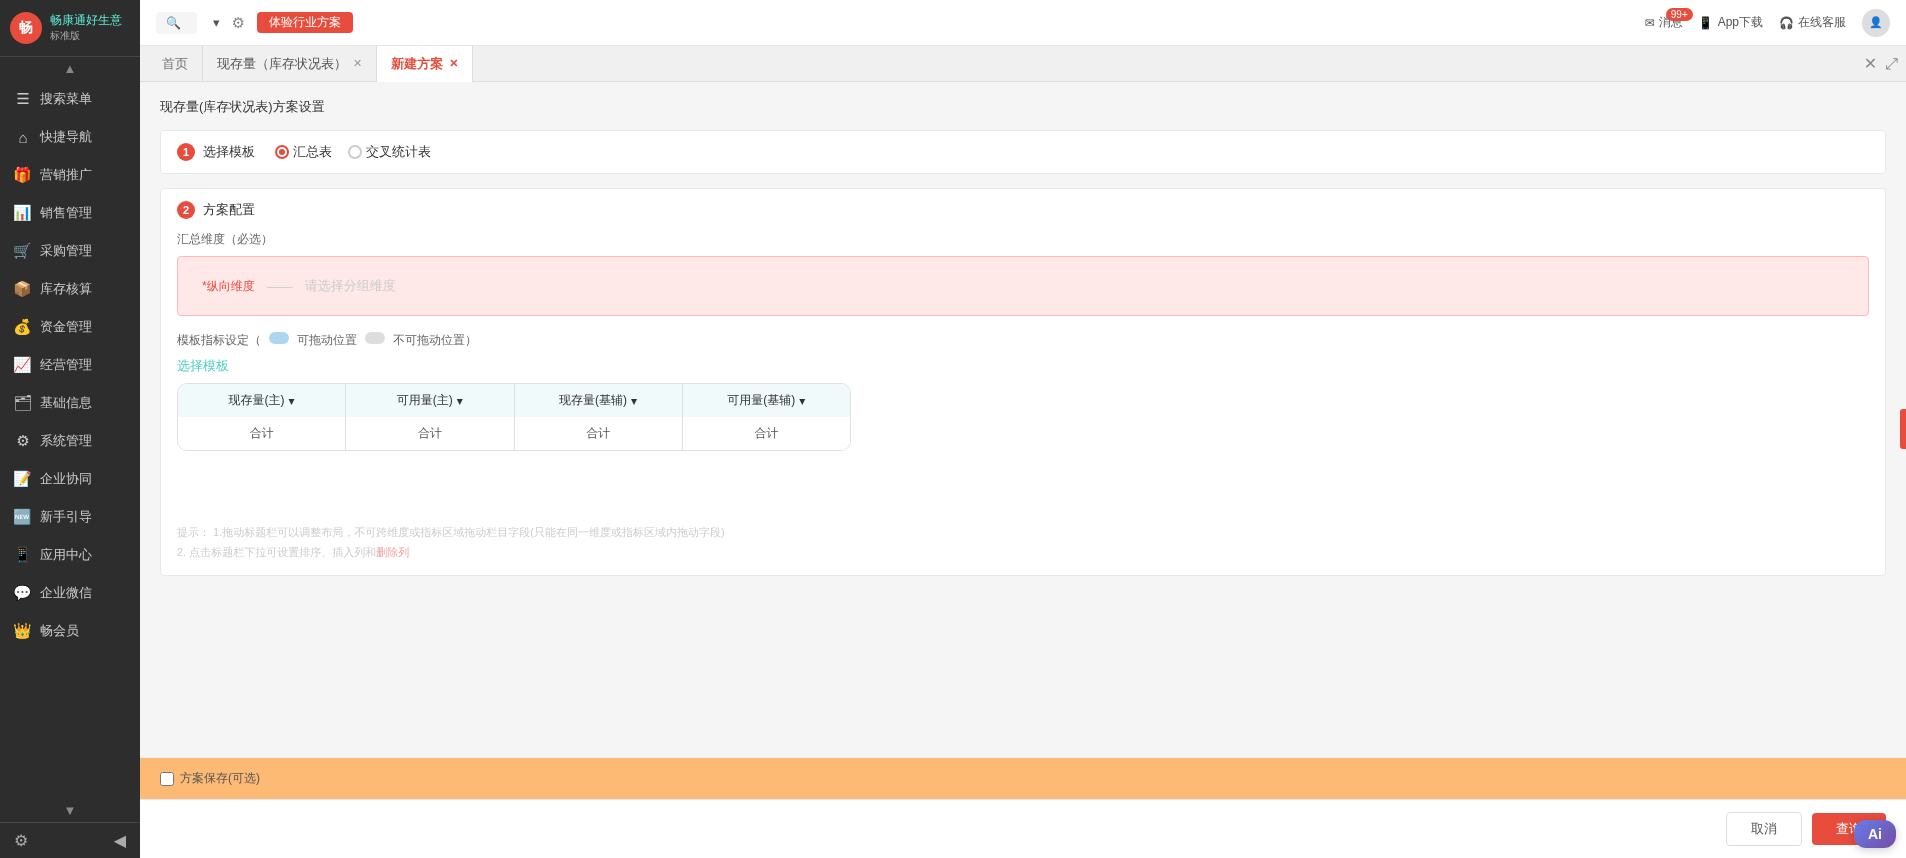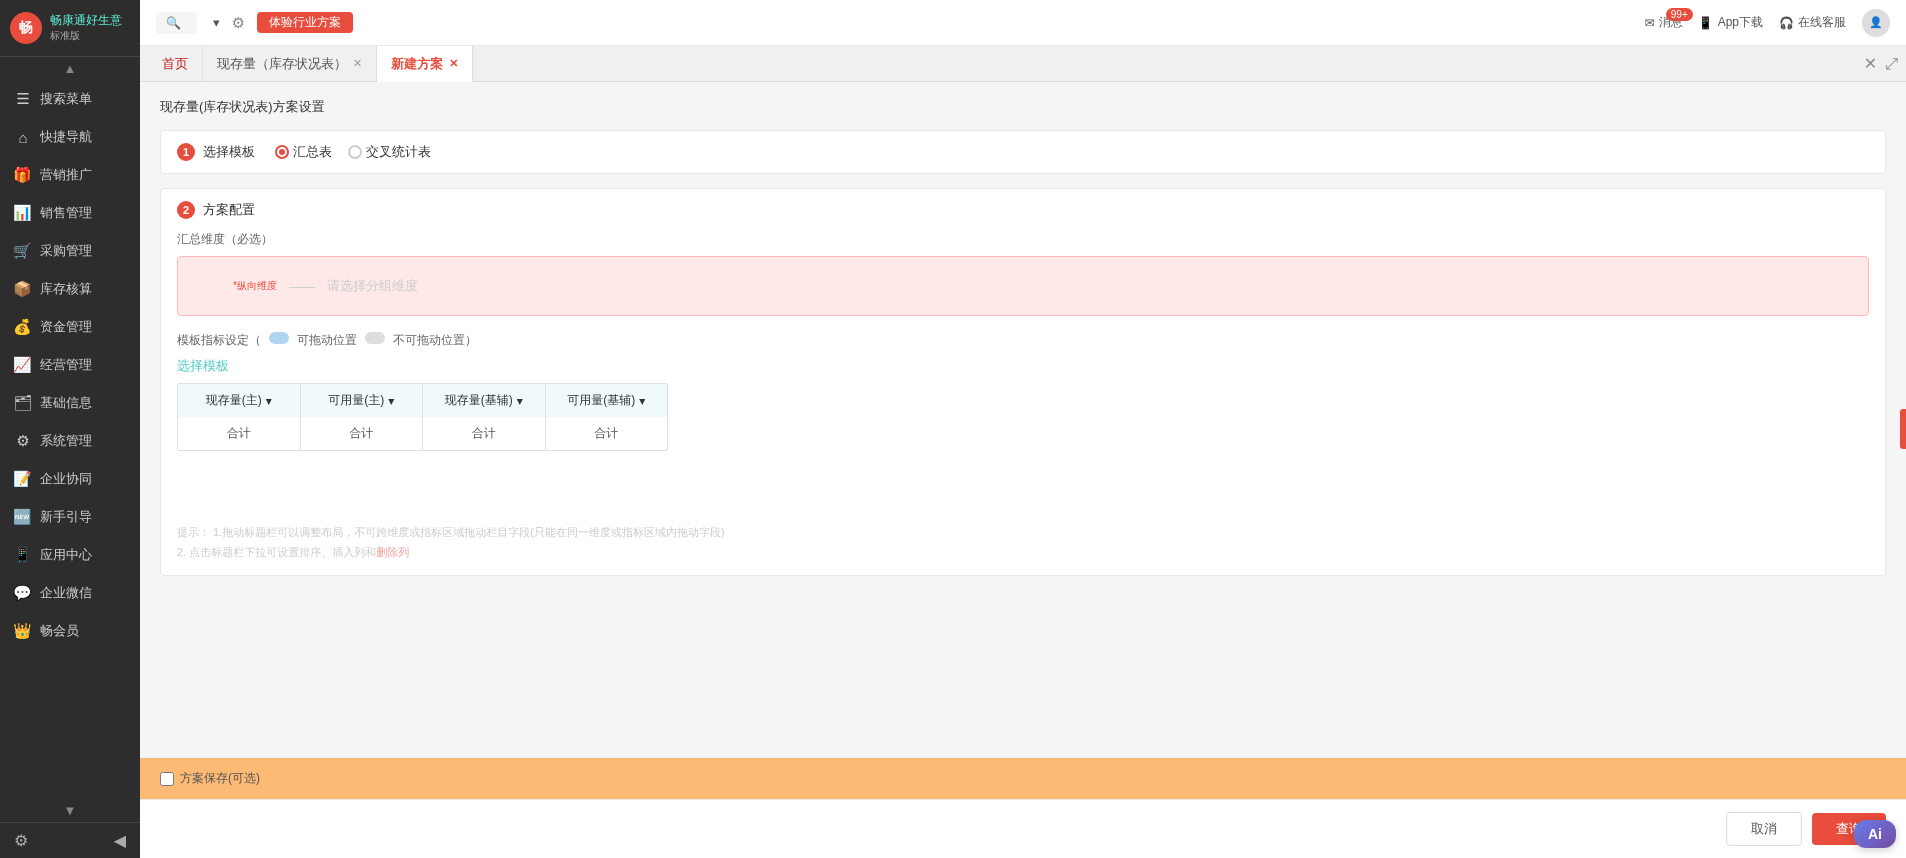--- a/index.html
+++ b/index.html
@@ -99,21 +99,21 @@
     }
     .tab {
       display: flex; align-items: center; gap: 6px;
       padding: 6px 14px; cursor: pointer;
       font-size: 13px; color: #555;
       border-right: 1px solid #ddd;
       height: 36px;
     }
     .tab.active { background: #fff; color: #e74c3c; font-weight: bold; }
     .tab-close { font-size: 11px; color: #999; cursor: pointer; }
-    .tab-home { color: #b91c1c; }
+    .tab-home { color: #737373; }
 
     
     .content-area {
       flex: 1; overflow-y: auto; padding: 16px 20px; background: #f5f5f5; position: relative;
     }
     .page-title { font-size: 13px; color: #333; margin-bottom: 14px; font-weight: 500; }
 
     
     .section {
       background: #fff; border-radius: 4px; margin-bottom: 14px;
@@ -143,40 +143,40 @@
     
     .config-section { padding: 0 16px 16px; }
     .config-label { font-size: 12px; color: #666; margin-bottom: 8px; }
     .dimension-box {
       background: #ffe8e8;
       border: 1px solid #ffb8b8;
       border-radius: 4px;
       padding: 20px 24px;
       display: flex; align-items: center; gap: 12px;
     }
-    .dimension-required { color: #e74c3c; font-size: 10px; margin-left: 31px; }
+    .dimension-required { color: #e74c3c; font-size: 12px; }
     .dimension-dash { color: #ccc; }
     .dimension-placeholder { color: #ccc; font-size: 13px; }
 
     
     .template-settings { padding: 0 16px 8px; }
     .template-settings-label { font-size: 12px; color: #666; display: flex; align-items: flex-start; gap: 8px; }
     .drag-indicator {
       width: 20px; height: 12px; border-radius: 6px; background: #aed6f1; display: inline-block;
     }
     .no-drag-indicator {
       width: 20px; height: 12px; border-radius: 6px; background: #ddd; display: inline-block;
     }
 
     
     .stats-section { padding: 0 16px 12px; }
     .stats-title { color: #4ecdc4; font-size: 13px; margin-bottom: 8px; }
     .stats-table {
-      border: 1px solid #e0e0e0; border-radius: 2px; overflow: hidden;
-      width: 491px;
+      border: 1px solid #e0e0e0; border-radius: 10px; overflow: hidden;
+      width: 674px;
     }
     .stats-header { display: flex; background: #f0fafa; }
     .stats-header-cell {
       flex: 1; padding: 8px 12px;
       display: flex; align-items: center; justify-content: center; gap: 4px;
       border-right: 1px solid #e0e0e0; font-size: 12px; color: #333;
       cursor: pointer;
     }
     .stats-header-cell:last-child { border-right: none; }
     .stats-body { display: flex; background: #fff; }

